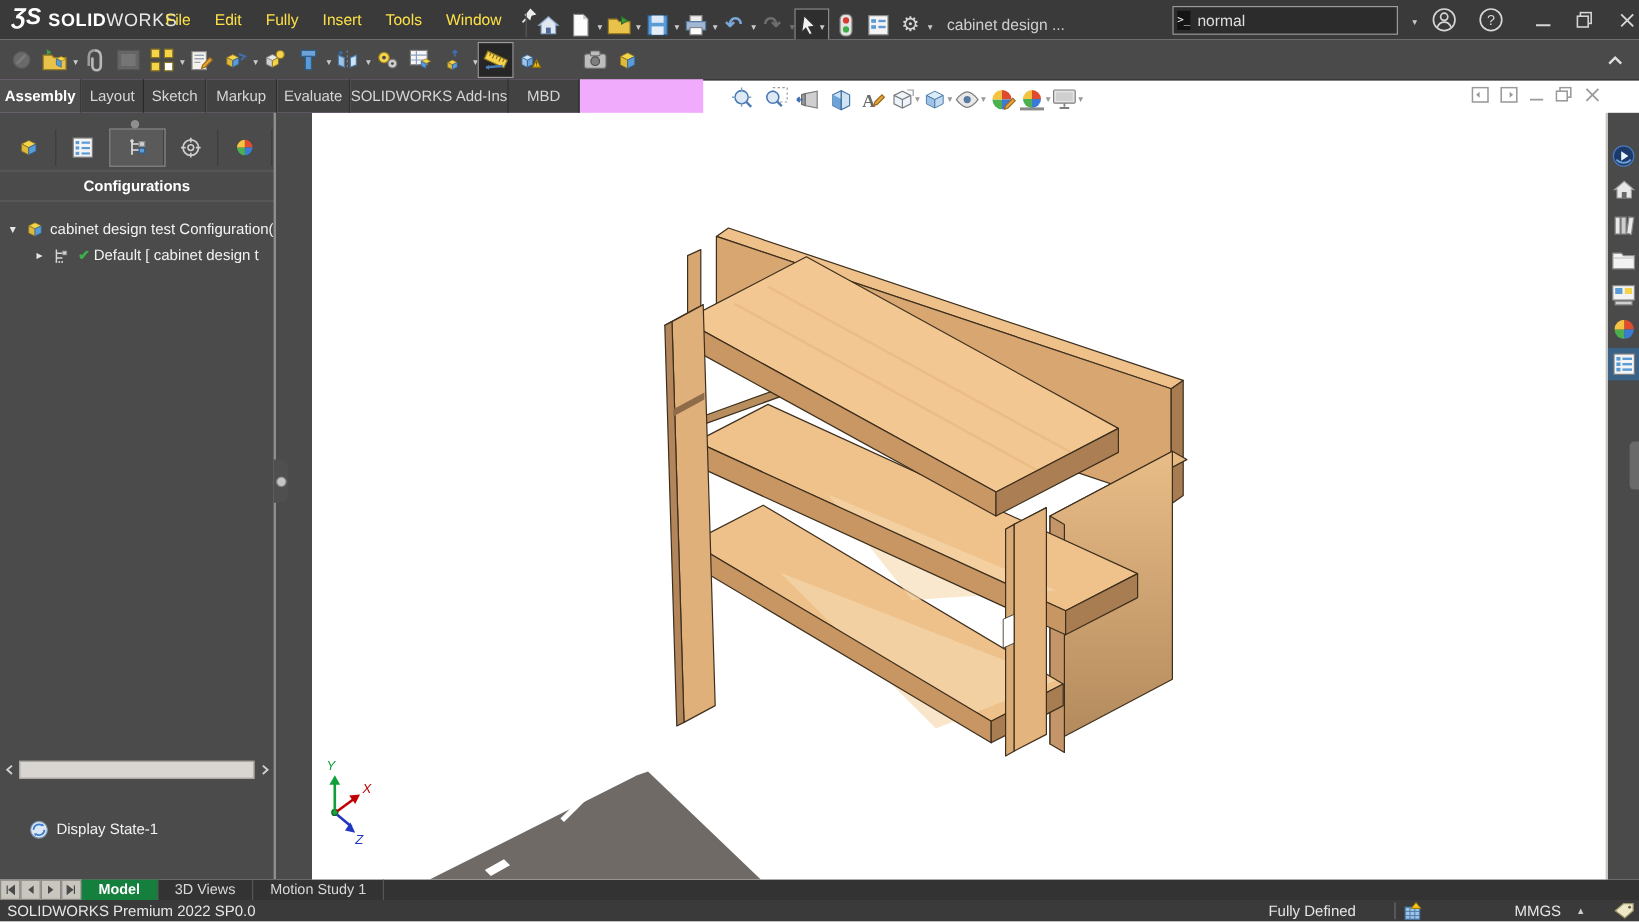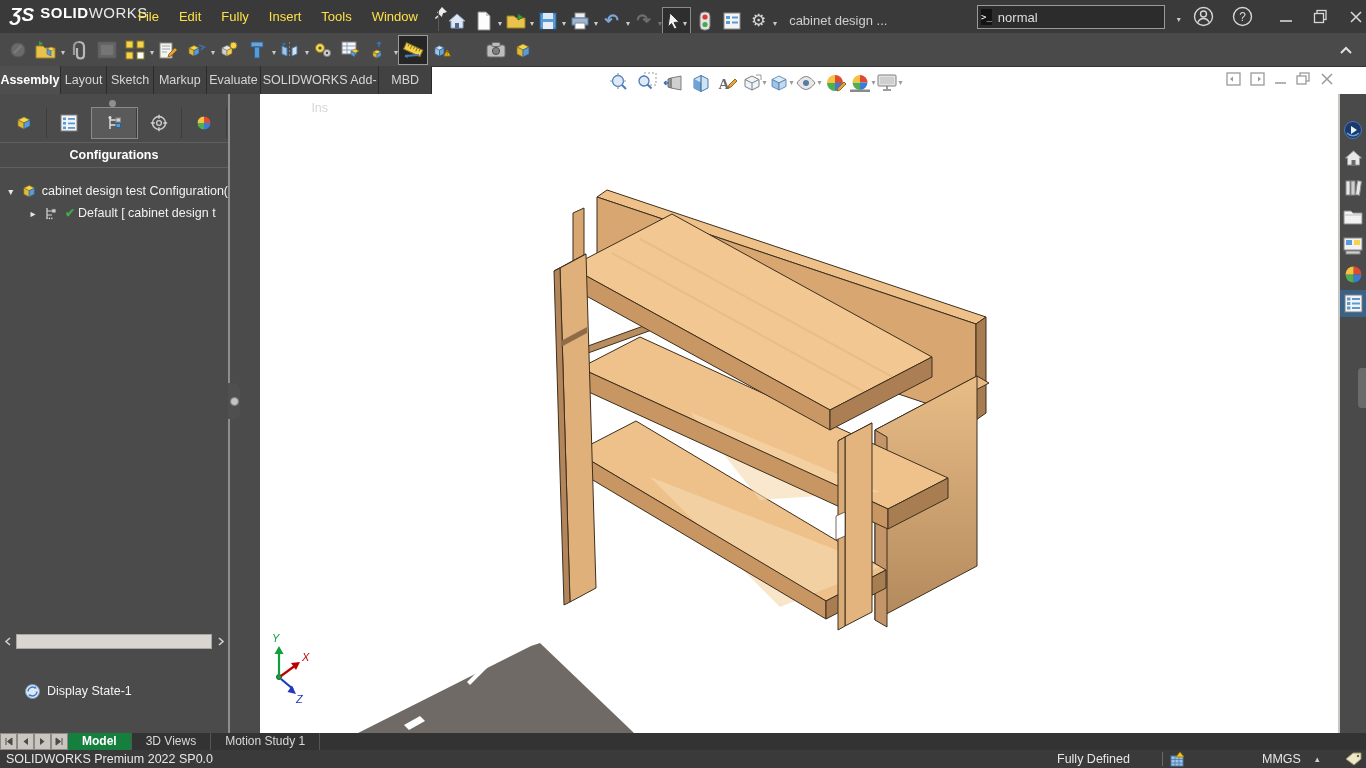--- a/index.html
+++ b/index.html
@@ -3,21 +3,21 @@
 <meta charset="utf-8">
 <style>
   html,body{margin:0;padding:0}
   body{width:1366px;height:768px;position:relative;background:#fff;overflow:hidden;
        font-family:"Liberation Sans",sans-serif;-webkit-font-smoothing:antialiased}
   .abs{position:absolute}
   svg{display:block}
 
   
   #titlebar{left:0;top:0;width:1366px;height:33px;background:#3a3a3a}
-  #logo{left:10px;top:4px;display:flex;align-items:flex-start;color:#fff}
+  #logo{left:10px;top:4px;display:flex;align-items:flex-end;color:#fff}
   #logo .glyph{font-size:19px;font-style:italic;font-weight:bold;margin-right:6px}
   #logo .bold{font-size:15px;font-weight:bold;letter-spacing:.5px}
   #logo .light{font-size:15px;font-weight:300;letter-spacing:.5px;color:#e8e8e8}
   #menubar{left:128px;top:0;display:flex}
   .menu-item{color:#fde047;font-size:13px;line-height:33px;padding:0 10px;cursor:default}
   .tb{width:27px;height:25px;display:flex;align-items:center;justify-content:center}
   .dd::after{content:"▾";font-size:8px;color:#c9c9c9;margin-left:1px}
   .dis{opacity:.4}
   #quickbar{left:434px;top:4px;display:flex;align-items:center}
   .vsep{width:1px;height:20px;background:#5a5a5a;margin:0 4px}
@@ -30,21 +30,21 @@
   #searchbox input{flex:1;background:transparent;border:none;outline:none;color:#dedede;font-size:13px;
              font-family:"Liberation Sans",sans-serif}
   #tb-right{left:1190px;top:4px;display:flex;align-items:center}
 
   
   #toolbar2{left:0;top:33px;width:1366px;height:33px;background:#4a4a4a;border-bottom:1px solid #333;display:flex;align-items:center}
   .tb2{width:28px;height:28px;display:flex;align-items:center;justify-content:center}
   .sel2{background:#262626;border:1px solid #9a9a9a}
 
   
-  #tabrow{left:0;top:66px;width:432px;height:28px;background:#14b8a6;display:flex}
+  #tabrow{left:0;top:66px;width:586px;height:28px;background:#f0abfc;display:flex}
   .ctab{font-size:12.5px;color:#d6d6d6;line-height:28px;text-align:center;border-right:1px solid #2b2b2b;background:#424242}
   .ctab.active{color:#fff;font-weight:bold;background:#4f4f4f}
 
   
   #headsup{left:606px;top:70px;display:flex;align-items:center}
   .hu{width:27px;height:25px;display:flex;align-items:center;justify-content:center}
   .hud::after{content:"▾";font-size:8px;color:#9a9a9a;margin-left:0}
   #vpctl{left:1226px;top:72px;display:flex;align-items:center;gap:9px}
 
   

